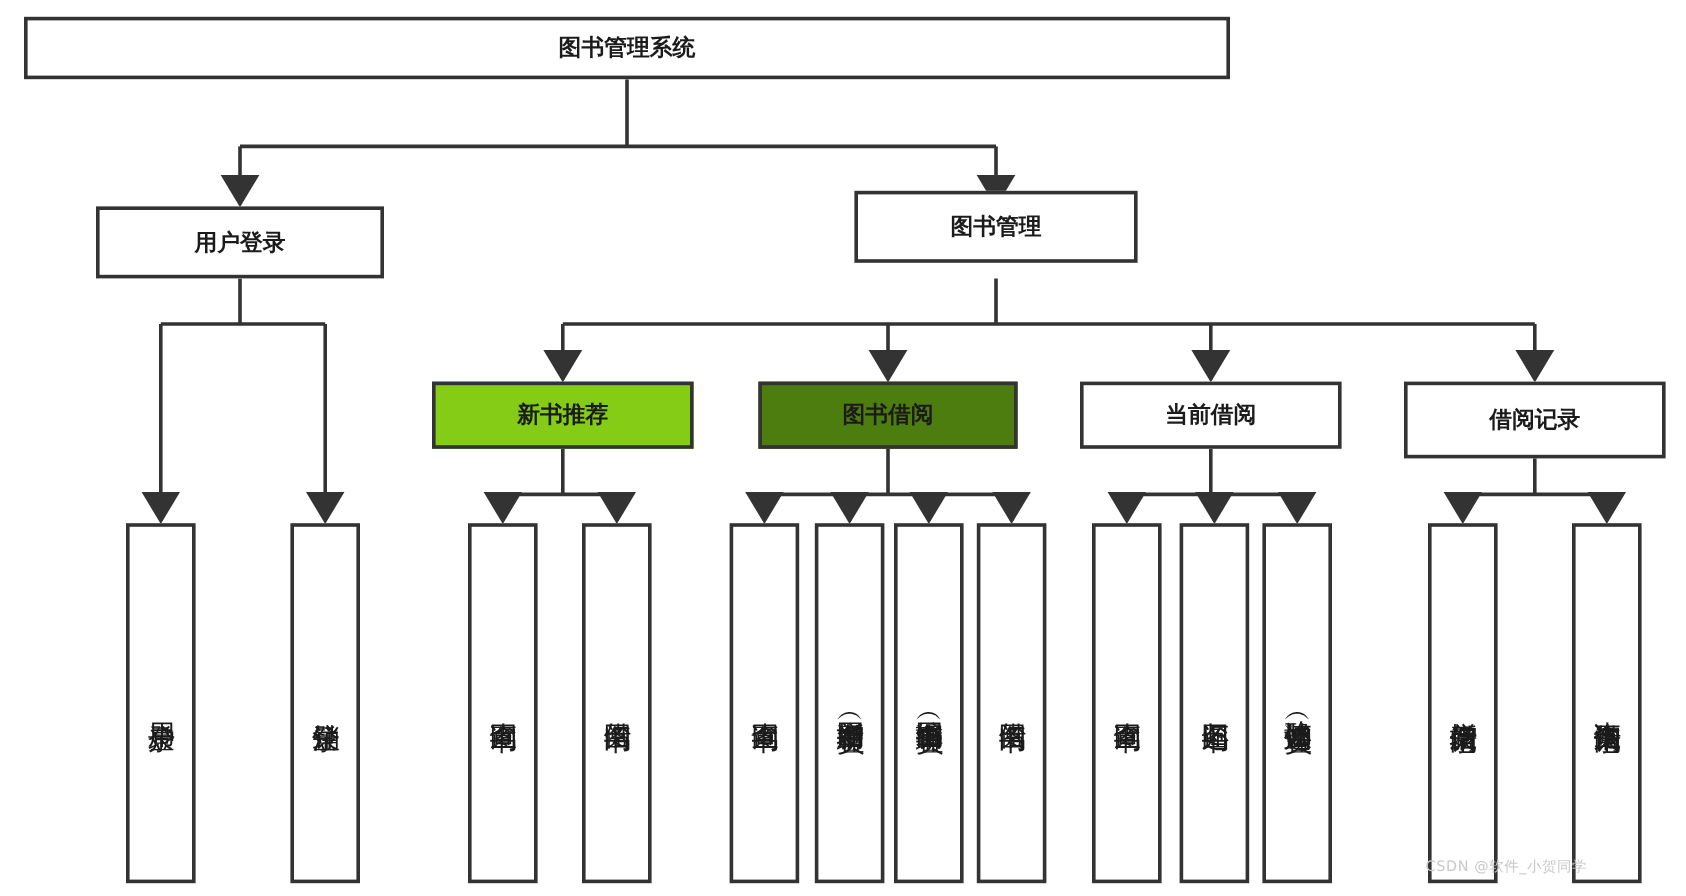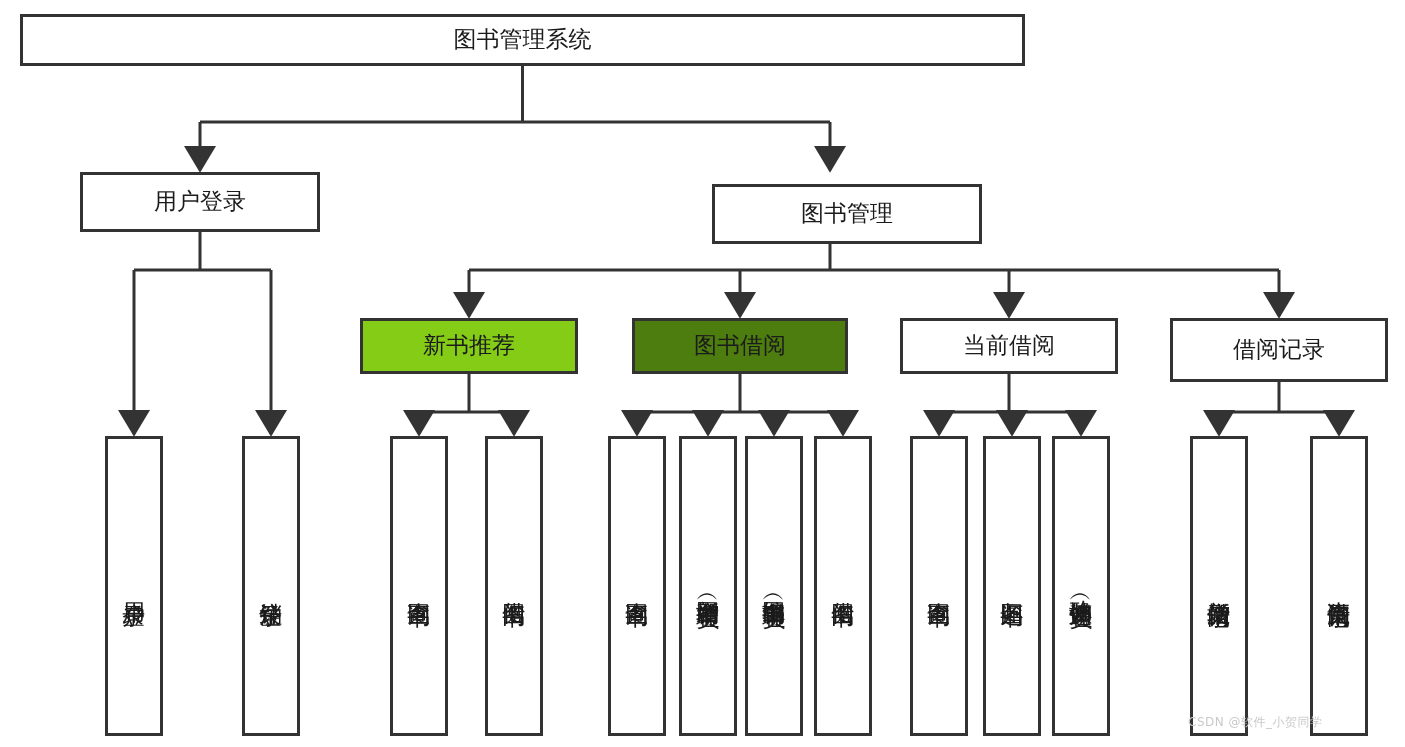--- a/index.html
+++ b/index.html
@@ -25,25 +25,26 @@
     position: absolute;
     box-sizing: border-box;
     border: 3px solid #333333;
     background: #ffffff;
     display: flex;
     align-items: center;
     justify-content: center;
     overflow: hidden;
   }
   .node-label-h {
-    font-size: 23px;
+    font-size: 19px;
     color: #1b1b1b;
     line-height: 1.1;
     letter-spacing: 0px;
     white-space: nowrap;
+    font-weight: bold;
   }
   .node-label-v {
     font-size: 23px;
     color: #1b1b1b;
     writing-mode: vertical-rl;
     text-orientation: upright;
     line-height: 1.15;
     letter-spacing: 1px;
     white-space: nowrap;
   }
@@ -96,21 +97,21 @@
     </g>
 </svg>
 
 <div id="nodes-layer">
     <div class="node-box" style="left: 20px; top: 14px; width: 1005px; height: 52px; border-color: rgb(51, 51, 51); background: rgb(255, 255, 255);">
       <span class="node-label-h" style="color: rgb(27, 27, 27);">图书管理系统</span>
     </div>
     <div class="node-box" style="left: 80px; top: 172px; width: 240px; height: 60px; border-color: rgb(51, 51, 51); background: rgb(255, 255, 255);">
       <span class="node-label-h" style="color: rgb(27, 27, 27);">用户登录</span>
     </div>
-    <div class="node-box" style="left: 712px; top: 184px; width: 270px; height: 60px; border-color: rgb(51, 51, 51); background: rgb(255, 255, 255);">
+    <div class="node-box" style="left: 712px; top: 159px; width: 236px; height: 60px; border-color: rgb(51, 51, 51); background: rgb(255, 255, 255);">
       <span class="node-label-h" style="color: rgb(27, 27, 27);">图书管理</span>
     </div>
     <div class="node-box" style="left: 360px; top: 318px; width: 218px; height: 56px; border-color: rgb(51, 51, 51); background: #84cc16;">
       <span class="node-label-h" style="color: rgb(27, 27, 27);">新书推荐</span>
     </div>
     <div class="node-box" style="left: 632px; top: 318px; width: 216px; height: 56px; border-color: rgb(51, 51, 51); background: #4d7c0f;">
       <span class="node-label-h" style="color: rgb(27, 27, 27);">图书借阅</span>
     </div>
     <div class="node-box" style="left: 900px; top: 318px; width: 218px; height: 56px; border-color: rgb(51, 51, 51); background: rgb(255, 255, 255);">
       <span class="node-label-h" style="color: rgb(27, 27, 27); text-align: center;">当前借阅</span>

